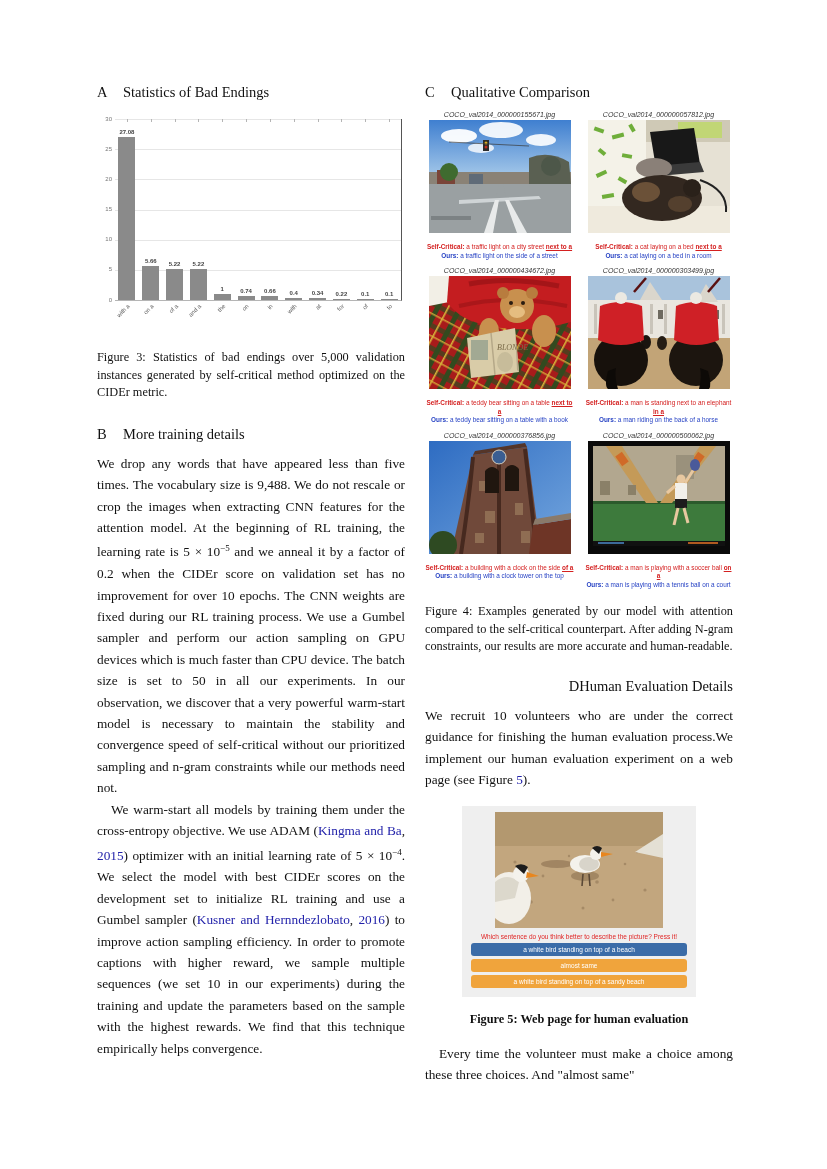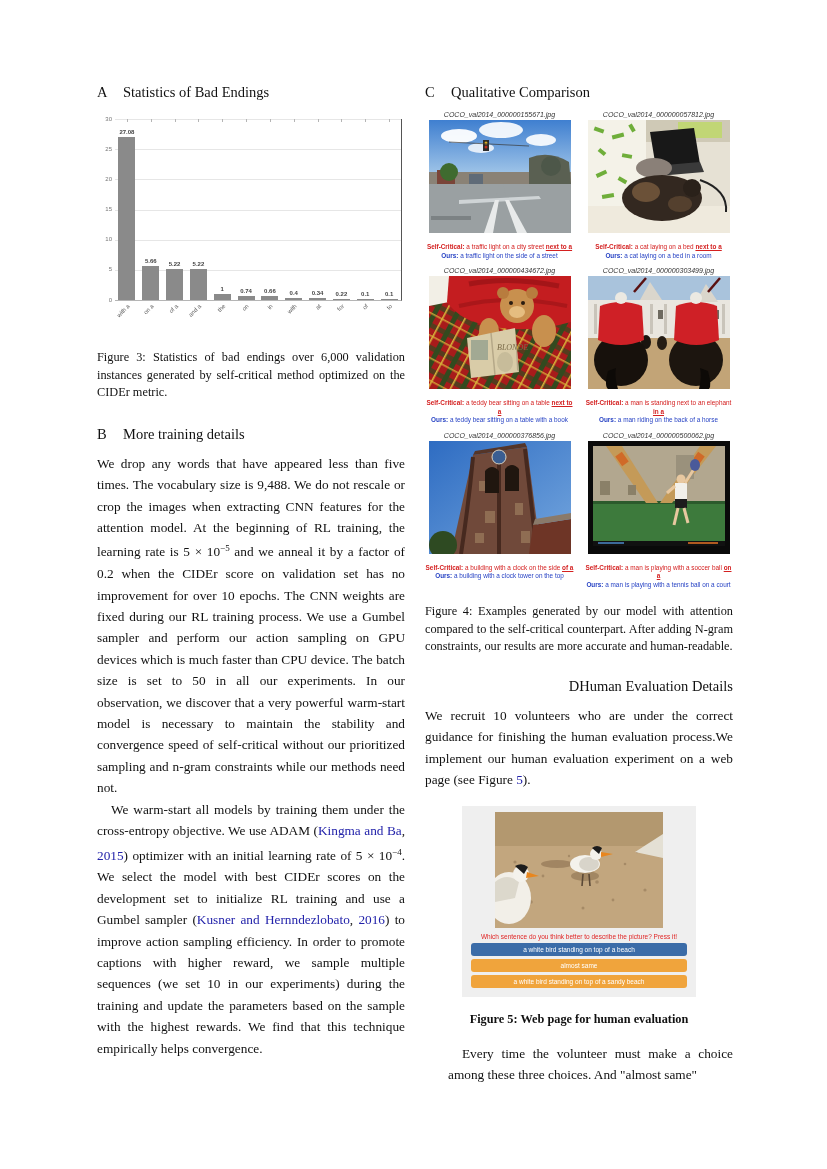--- a/index.html
+++ b/index.html
@@ -146,21 +146,21 @@
           </div>
           <div class="bar" style="left: 265.503px; width: 17.16px; height: 1px; background: rgb(138, 138, 138);"></div>
           <div class="vlabel" style="left: 260.083px; bottom: 2.60333px;">0.1</div>
           <div class="topTick" style="left: 274.083px;"></div>
           <div class="xwrap" style="left: 274.083px;">
             <span class="xlabel">to</span>
           </div>
         </div>
     </div>
 
-    <p class="figcap">Figure 3: Statistics of bad endings over 6,000 validation instances generated by self-critical method optimized on the CIDEr metric.</p>
+    <p class="figcap">Figure 3: Statistics of bad endings over 5,000 validation instances generated by self-critical method optimized on the CIDEr metric.</p>
 
     <h2 class="sec" style="margin-top:24px;"><span class="seclabel">B</span><span>More training details</span></h2>
 
     <p class="body-par"><span>We drop any words that have appeared less than five times. The vocabulary size is 9,488. We do not rescale or crop the images when extracting CNN features for the attention model. At the beginning of RL training, the learning rate is 5 × 10</span><sup>−5</sup><span> and we anneal it by a factor of 0.2 when the CIDEr score on validation set has no improvement for over 10 epochs. The CNN weights are fixed during our RL training process. We use a Gumbel sampler and perform our action sampling on GPU devices which is much faster than CPU device. The batch size is set to 50 in all our experiments. In our observation, we discover that a very powerful warm-start model is necessary to maintain the stability and convergence speed of self-critical without our prioritized sampling and n-gram constraints while our methods need not.</span></p>
     <p class="body-par indent"><span>We warm-start all models by training them under the cross-entropy objective. We use ADAM (</span><span class="link">Kingma and Ba</span><span>, </span><span class="link">2015</span><span>) optimizer with an initial learning rate of 5 × 10</span><sup>−4</sup><span>. We select the model with best CIDEr scores on the development set to initialize RL training and use a Gumbel sampler (</span><span class="link">Kusner and Hernndezlobato</span><span>, </span><span class="link">2016</span><span>) to improve action sampling efficiency. In order to promote captions with higher reward, we sample multiple sequences (we set 10 in our experiments) during the training and update the parameters based on the sample with the highest rewards. We find that this technique empirically helps convergence.</span></p>
 
   </div>
 
   <div class="col col-right">
 
@@ -457,16 +457,16 @@
         </svg>
       </span>
       <div class="fig5q">Which sentence do you think better to describe the picture? Press it!</div>
       <div class="fig5btn" style="background: rgb(59, 108, 168);">a white bird standing on top of a beach</div>
       <div class="fig5btn" style="background: rgb(240, 164, 60);">almost same</div>
       <div class="fig5btn" style="background: rgb(240, 164, 60);">a white bird standing on top of a sandy beach</div>
     </div>
 
     <p class="figcap center">Figure 5: Web page for human evaluation</p>
 
-    <p class="body-par indent" style="margin-top:14px;margin-left:23px;"><span>Every time the volunteer must make a choice among these three choices. And "almost same"</span></p>
+    <p class="body-par indent" style="margin-top:14px;"><span>Every time the volunteer must make a choice among these three choices. And "almost same"</span></p>
 
   </div>
 </div>
 
 </body></html>

